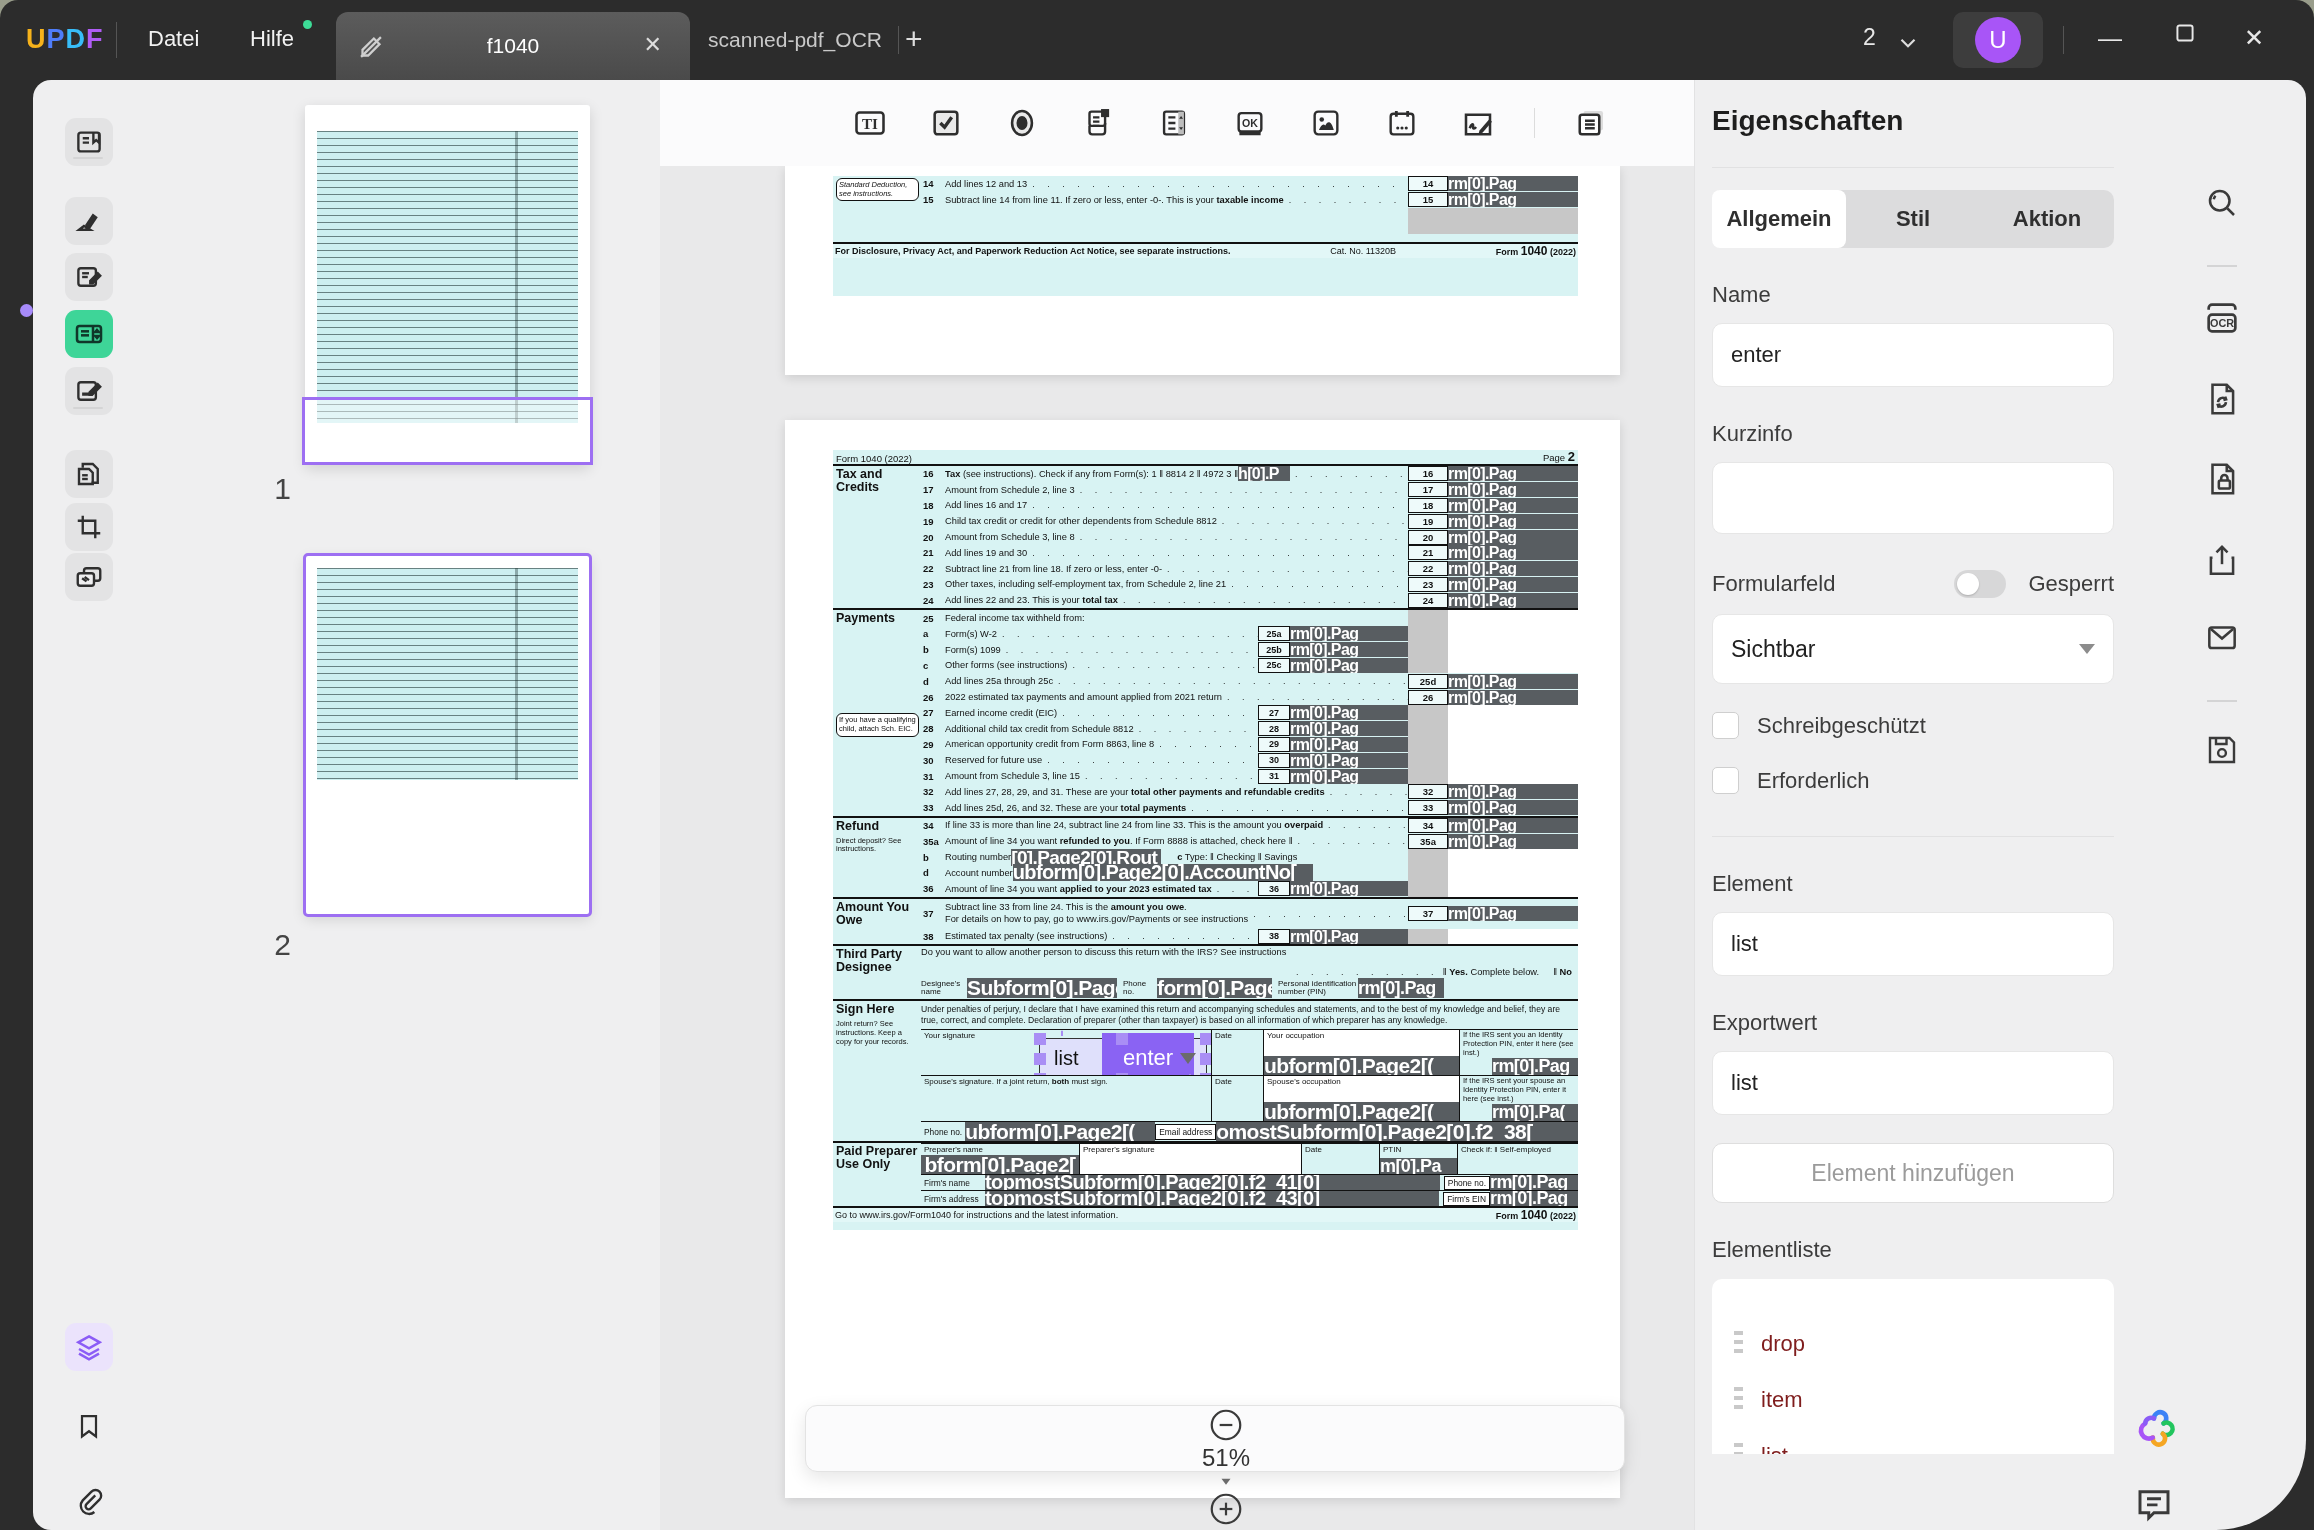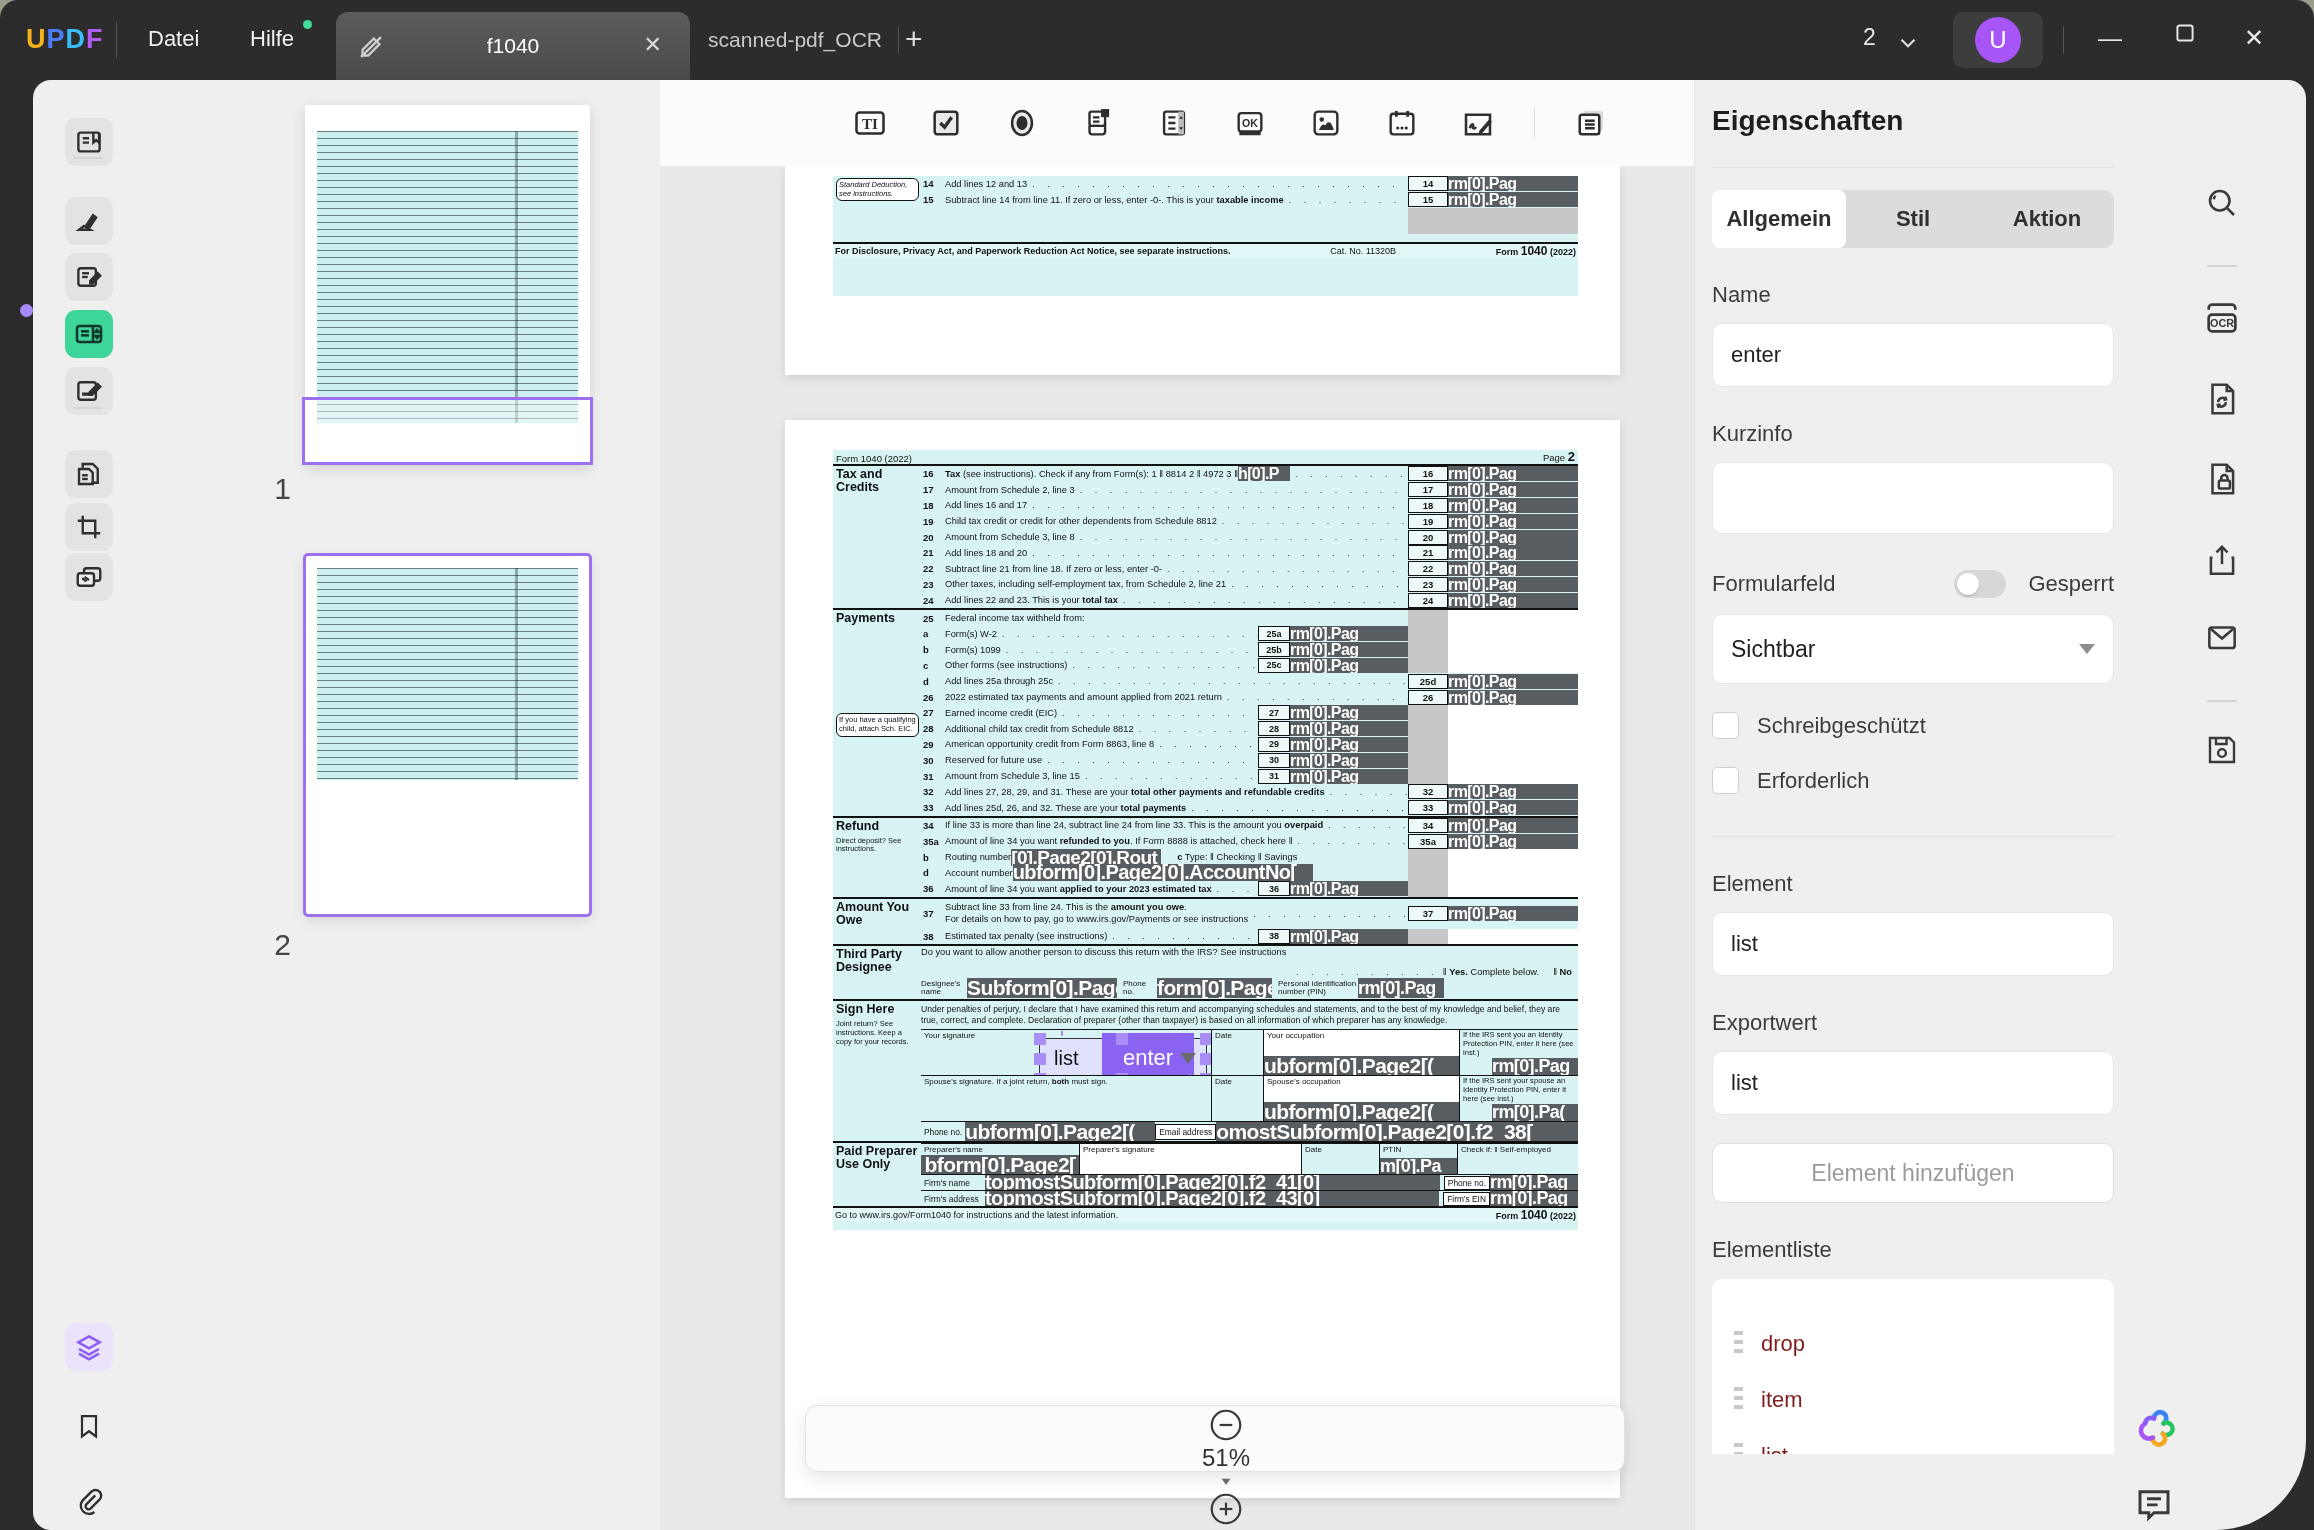--- a/index.html
+++ b/index.html
@@ -368,21 +368,21 @@
                 </div>
                 <div class="frow">
                   <div class="fnum">20</div>
                   <div class="flbl"><span>Amount from Schedule 3, line 8</span></div>
                   <div class="dots">. . . . . . . . . . . . . . . . . . . . . . . . . . . . . . . . . . . . . . . . . . . . . . . . . . . . . . . . . . . . </div>
                   <div class="numbox">20</div>
                   <div class="ovchip rt">rm[0].Pag</div>
                 </div>
                 <div class="frow">
                   <div class="fnum">21</div>
-                  <div class="flbl"><span>Add lines 18 and 20</span></div>
+                  <div class="flbl"><span>Add lines 19 and 30</span></div>
                   <div class="dots">. . . . . . . . . . . . . . . . . . . . . . . . . . . . . . . . . . . . . . . . . . . . . . . . . . . . . . . . . . . . </div>
                   <div class="numbox">21</div>
                   <div class="ovchip rt">rm[0].Pag</div>
                 </div>
                 <div class="frow">
                   <div class="fnum">22</div>
                   <div class="flbl"><span>Subtract line 21 from line 18. If zero or less, enter -0-</span></div>
                   <div class="dots">. . . . . . . . . . . . . . . . . . . . . . . . . . . . . . . . . . . . . . . . . . . . . . . . . . . . . . . . . . . . </div>
                   <div class="numbox">22</div>
                   <div class="ovchip rt">rm[0].Pag</div>

